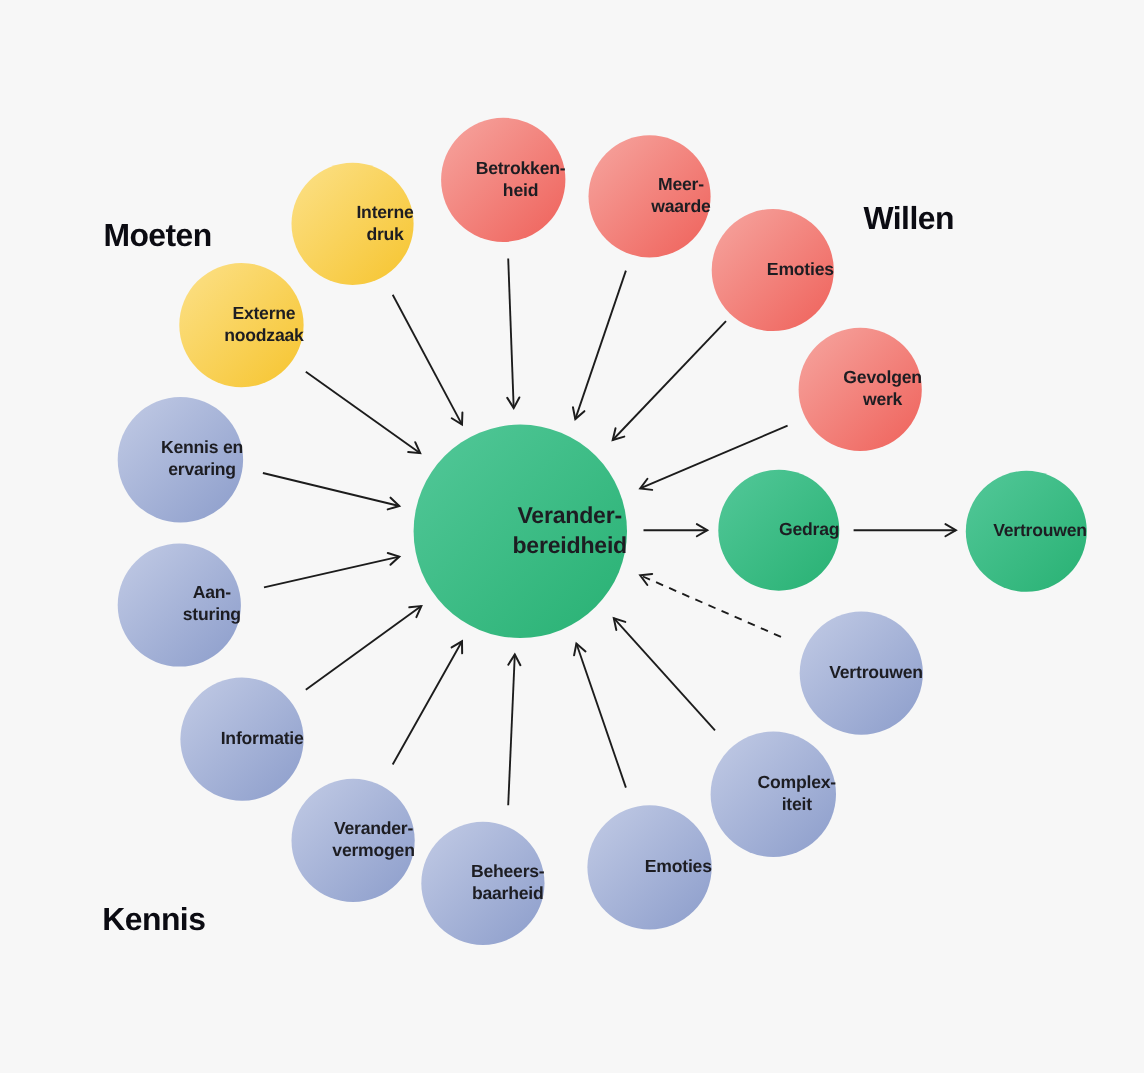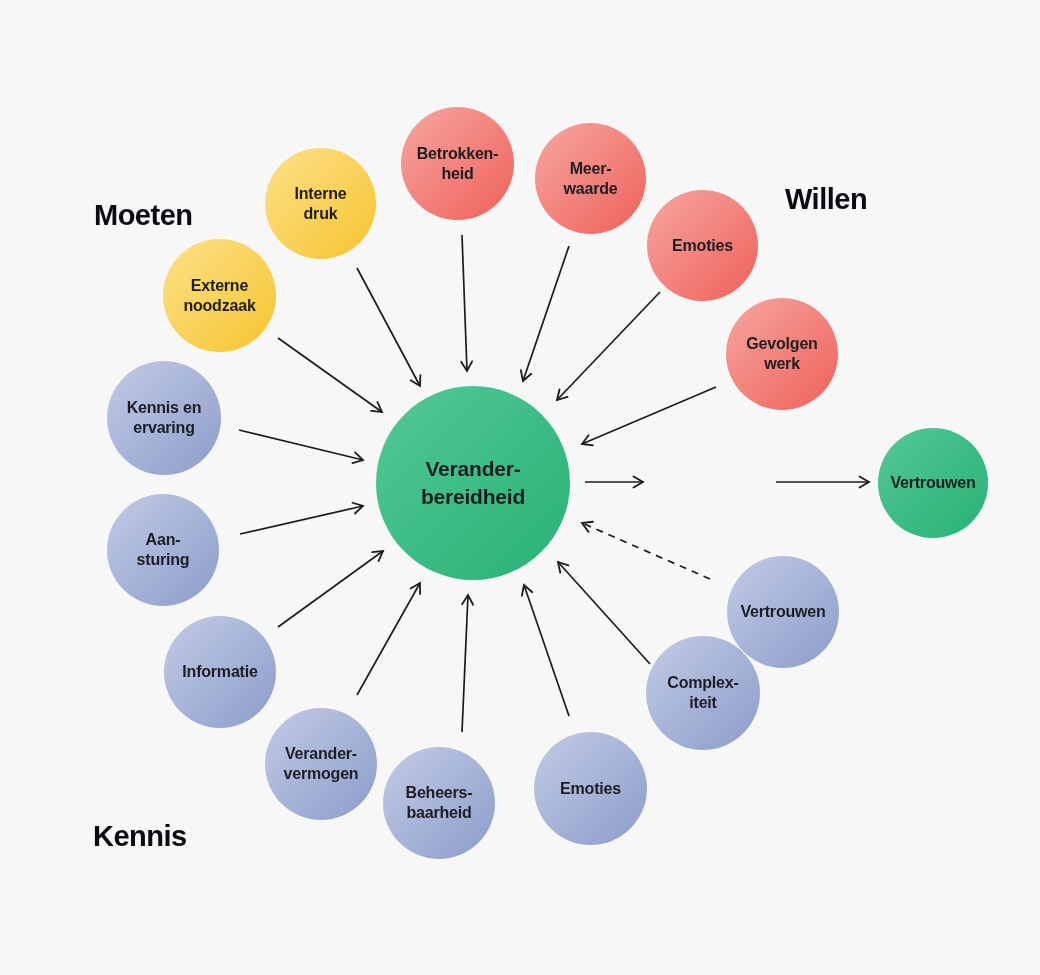--- a/index.html
+++ b/index.html
@@ -13,21 +13,21 @@
   body{
     width:1040px;height:975px;background:var(--background);
     font-family:"Liberation Sans", sans-serif;color:var(--text);
   }
   .stage{position:relative;width:1040px;height:975px;overflow:hidden;}
   .arrows{position:absolute;left:0;top:0;width:1040px;height:975px;}
   .arrow-line{stroke:var(--arrow);stroke-width:1.7;fill:none;}
   .arrow-line.dashed{stroke-dasharray:7 6;}
   .node{
     position:absolute;border-radius:50%;
-    display:flex;align-items:center;justify-content:center;
+    display:flex;align-items:center;justify-content:flex-end;
     text-align:center;font-weight:bold;font-size:16px;line-height:1.22;
     color:var(--text);white-space:pre-line;letter-spacing:-0.2px;
   }
   .n-green  {background:linear-gradient(135deg,var(--green_light),var(--green_dark));}
   .n-green-lg{background:linear-gradient(135deg,var(--green_light),var(--green_dark));font-size:21px;line-height:1.32;}
   .n-yellow {background:linear-gradient(135deg,var(--yellow_light),var(--yellow_dark));}
   .n-red    {background:linear-gradient(135deg,var(--red_light),var(--red_dark));}
   .n-blue   {background:linear-gradient(135deg,var(--blue_light),var(--blue_dark));}
   .cat{
     position:absolute;font-size:29px;font-weight:bold;color:var(--heading);
@@ -63,20 +63,23 @@
     <line class="arrow-line" x1="776" y1="482" x2="869" y2="482" marker-end="url(#ah)"></line>
   </svg>
 
   <div class="cat" style="left:94px;top:201px">Moeten</div>
   <div class="cat" style="left:785px;top:185px">Willen</div>
   <div class="cat" style="left:93px;top:822px">Kennis</div>
 
   <div class="node n-green-lg" style="left:376px;top:386px;width:194px;height:194px">
     <span>Verander-
 bereidheid</span>
+  </div>
+  <div class="node n-green" style="left:653px;top:427px;width:110px;height:110px">
+    <span>Gedrag</span>
   </div>
   <div class="node n-green" style="left:878px;top:428px;width:110px;height:110px">
     <span>Vertrouwen</span>
   </div>
 
   <div class="node n-yellow" style="left:265px;top:148px;width:111px;height:111px">
     <span>Interne
 druk</span>
   </div>
   <div class="node n-yellow" style="left:163px;top:239px;width:113px;height:113px">
@@ -115,21 +118,21 @@
     <span>Verander-
 vermogen</span>
   </div>
   <div class="node n-blue" style="left:383px;top:747px;width:112px;height:112px">
     <span>Beheers-
 baarheid</span>
   </div>
   <div class="node n-blue" style="left:534px;top:732px;width:113px;height:113px">
     <span>Emoties</span>
   </div>
-  <div class="node n-blue" style="left:646px;top:636px;width:114px;height:114px">
+  <div class="node n-blue" style="left:646px;top:665px;width:114px;height:114px">
     <span>Complex-
 iteit</span>
   </div>
   <div class="node n-blue" style="left:727px;top:556px;width:112px;height:112px">
     <span>Vertrouwen</span>
   </div>
 
 </div>
 
 </body></html>

